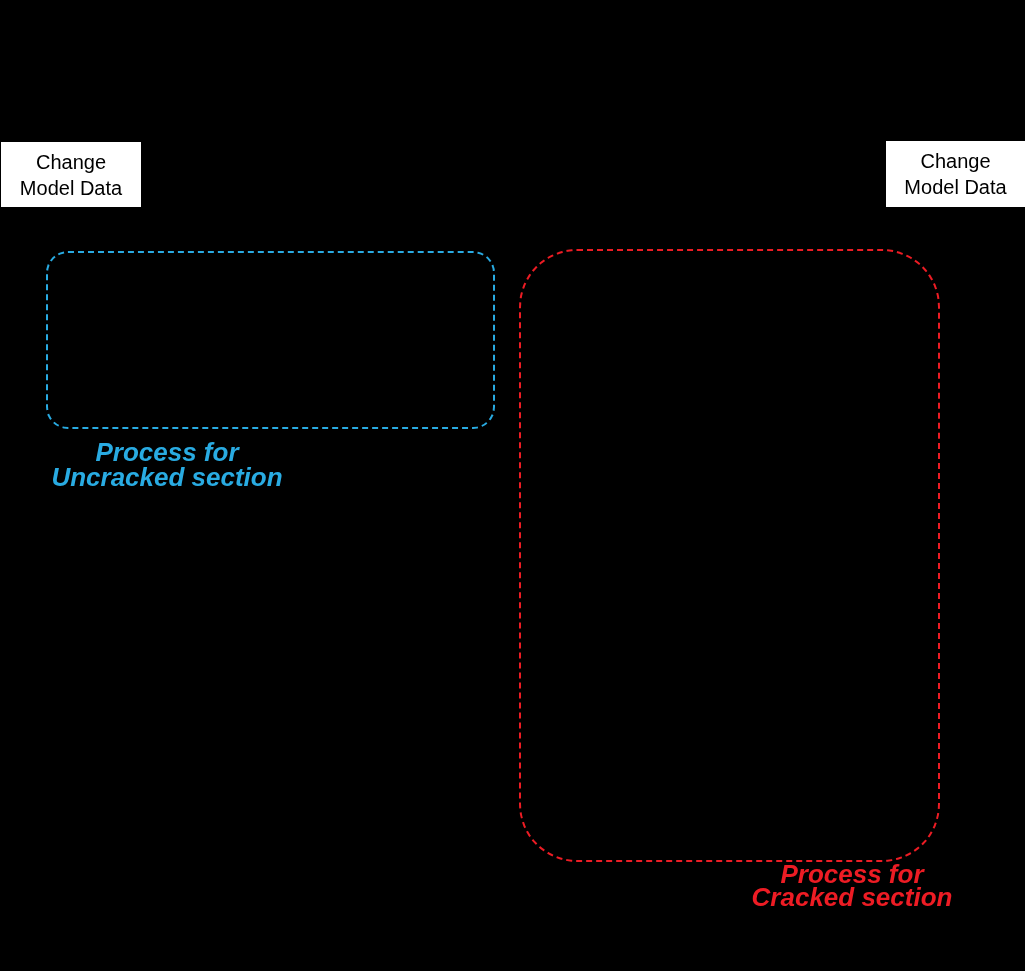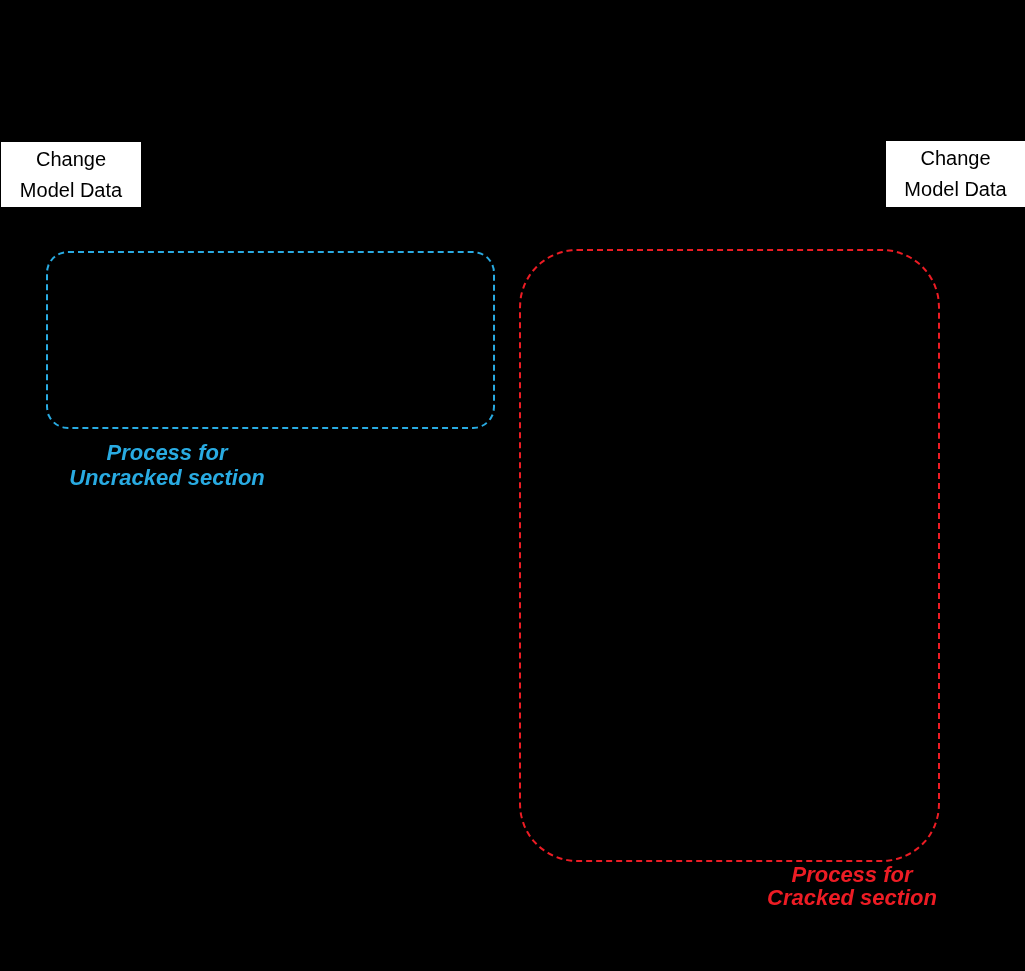--- a/index.html
+++ b/index.html
@@ -21,21 +21,21 @@
   }
   .process-node {
     position: absolute;
     background: #ffffff;
     color: #000000;
     display: flex;
     align-items: center;
     justify-content: center;
     text-align: center;
     font-size: 20px;
-    line-height: 31px;
+    line-height: 26px;
     white-space: pre-line;
   }
   .node-left {
     left: 1px;
     top: 142px;
     width: 140px;
     height: 65px;
   }
   .node-right {
     left: 886px;
@@ -61,21 +61,21 @@
     top: 249px;
     width: 421px;
     height: 613px;
     border: 2px dashed #ED1C24;
     border-radius: 58px;
   }
   .group-caption {
     position: absolute;
     font-weight: bold;
     font-style: italic;
-    font-size: 22px;
+    font-size: 26px;
     line-height: 25px;
     text-align: center;
     white-space: pre-line;
   }
   .caption-uncracked {
     left: 47px;
     top: 440px;
     width: 240px;
     color: #29ABE2;
   }

